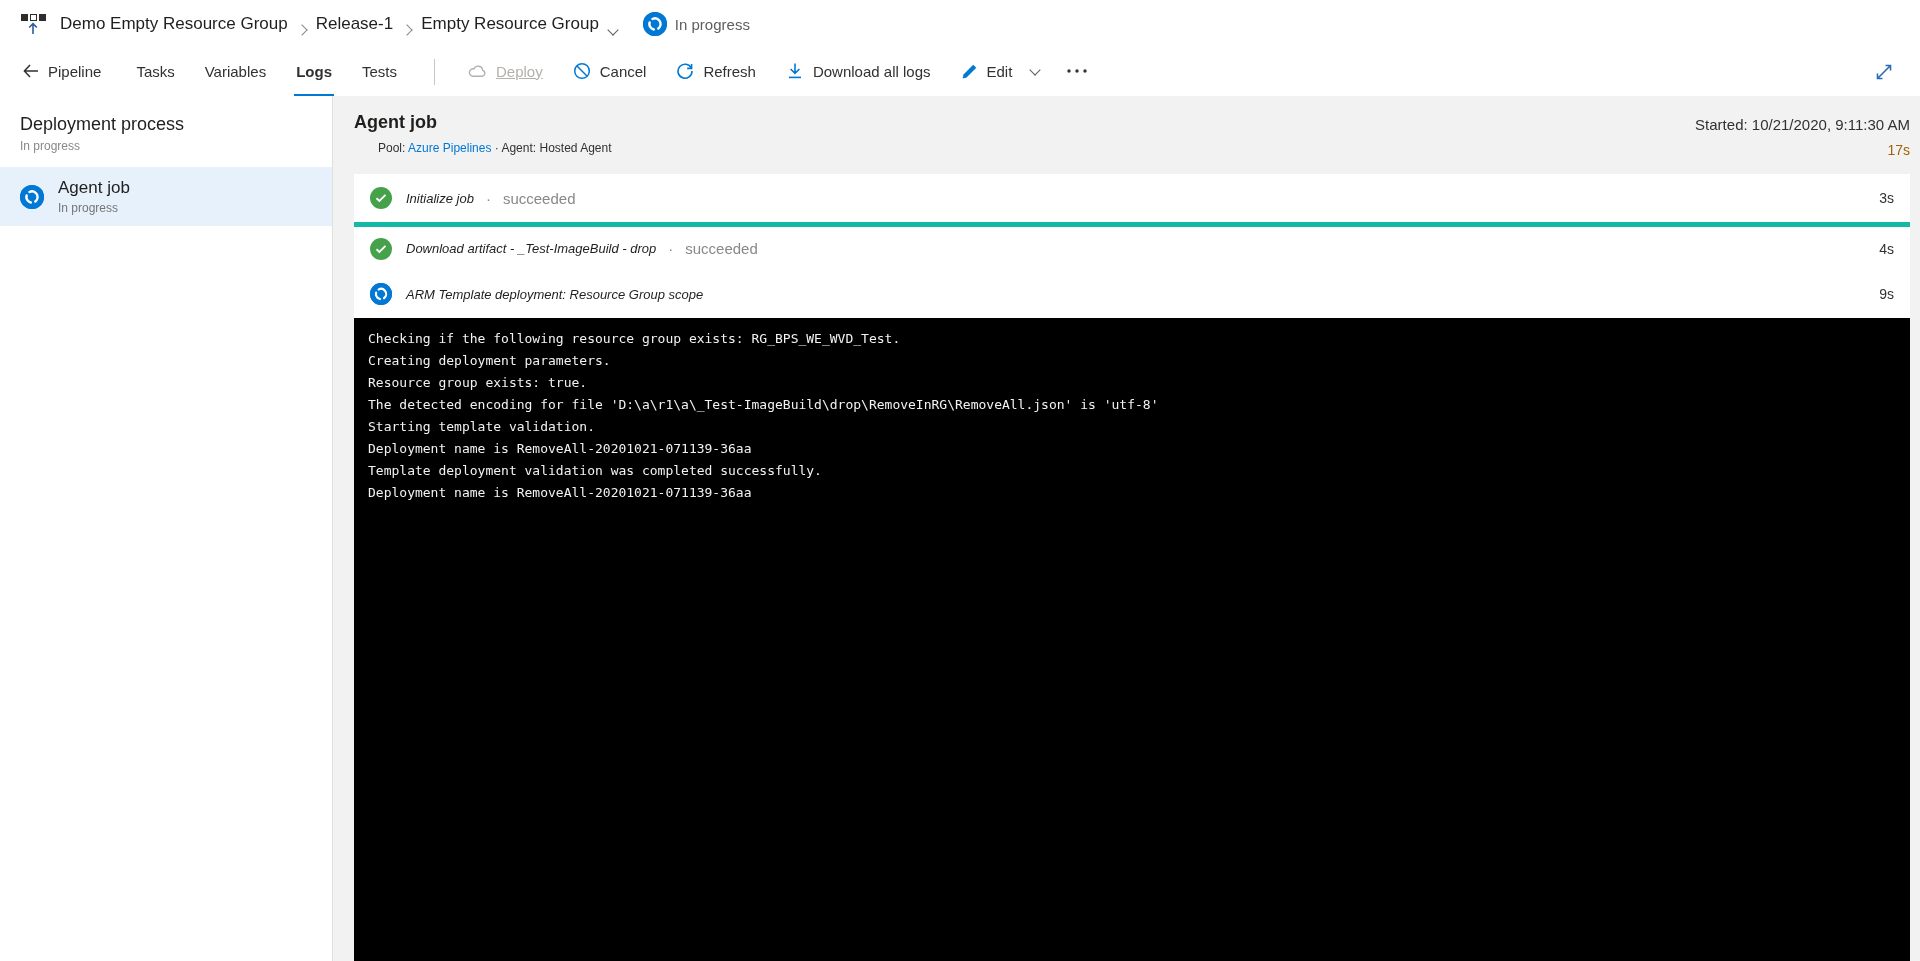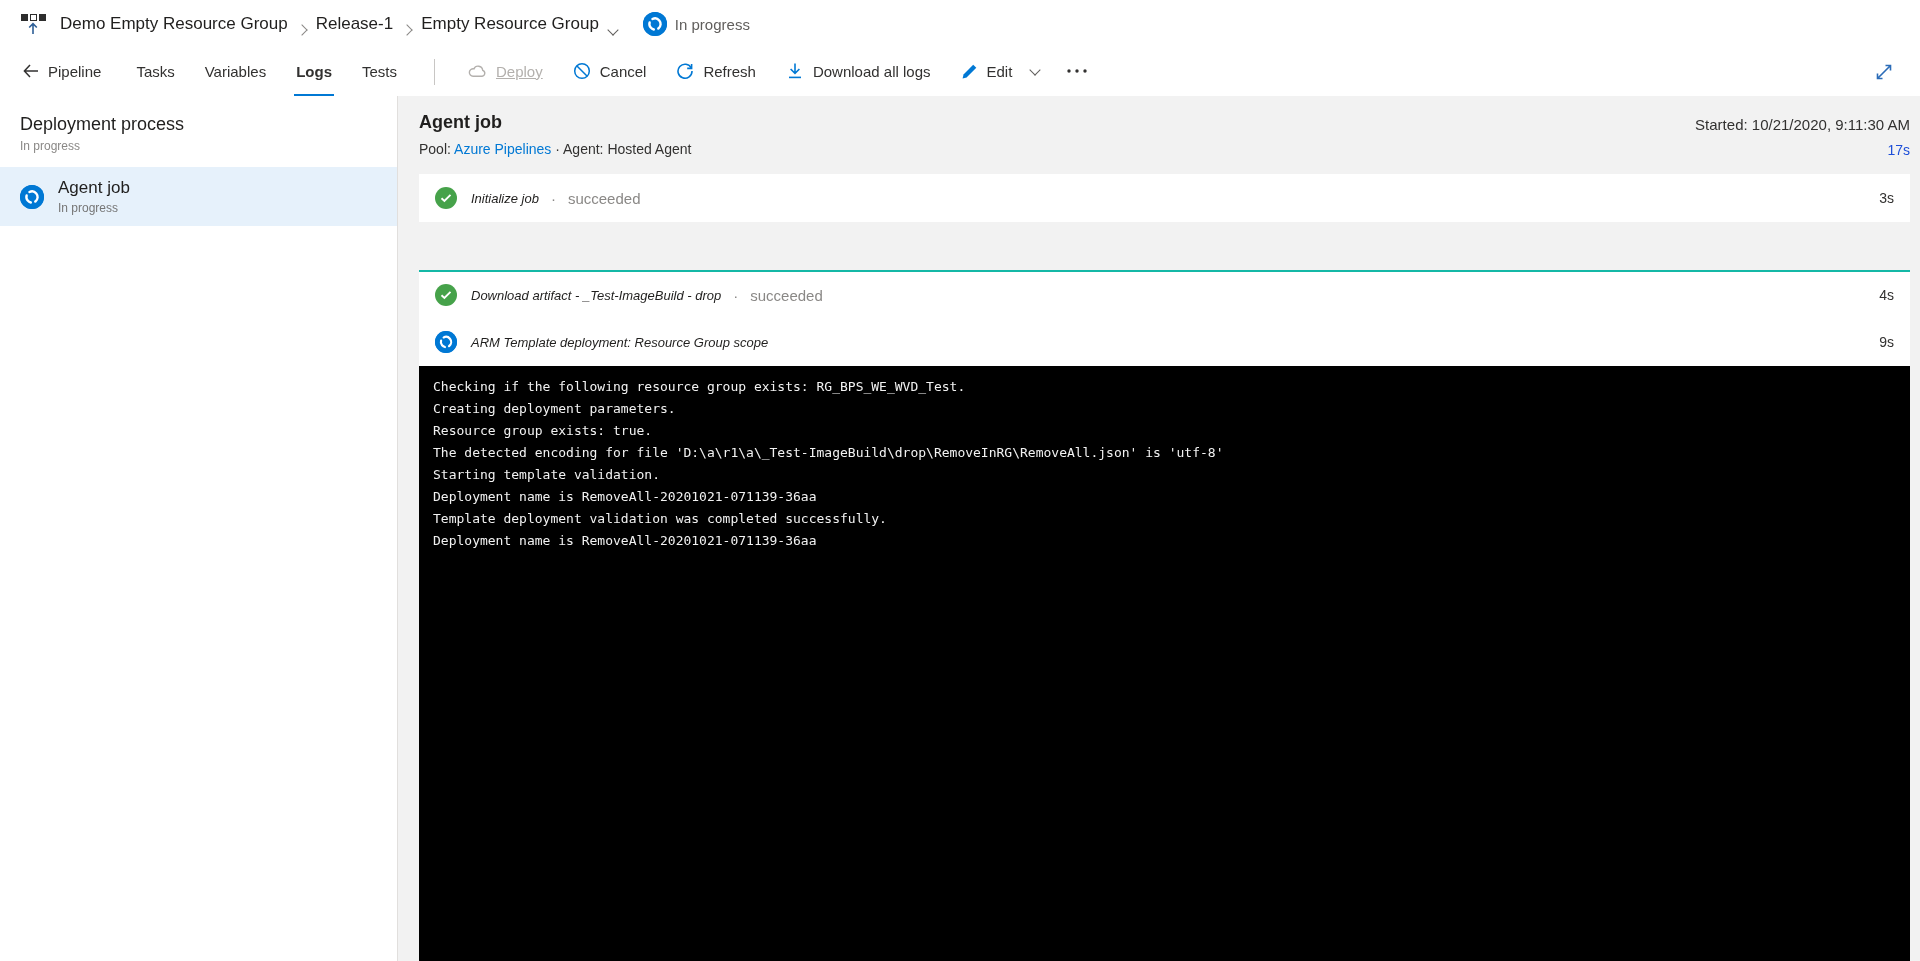--- a/index.html
+++ b/index.html
@@ -31,40 +31,40 @@
   .tab.active { font-weight:bold; border-bottom-color:#0078d4; }
   .tb-divider { width:1px; background:#c8c6c4; height:26px; align-self:center; margin:0 18px 0 22px; }
   .action { gap:9px; margin:0 13px; }
   .action.disabled { color:#b3b0ad; cursor:default;text-decoration:underline; }
   .more-btn { margin:0 10px; }
   .tb-spacer { flex:1; }
   .expand-btn { display:flex; align-items:center; padding:0 6px; cursor:pointer; }
 
   
   .content { display:flex; height:865px; }
-  .sidebar { width:398px; flex:none; background:#fff; border-right:1px solid #e1dfdd; padding-top:18px; }
+  .sidebar { width:333px; flex:none; background:#fff; border-right:1px solid #e1dfdd; padding-top:18px; }
   .sb-head { padding:0 20px 14px 20px; }
   .sb-title { font-size:18px; color:#201f1e; }
   .sb-sub { font-size:12px; color:#8a8886; margin-top:4px; }
   .sb-item { display:flex; align-items:center; gap:14px; padding:11px 20px; cursor:pointer; }
   .sb-item.selected { background:#e6f1fb; }
   .sb-item-label { font-size:17px; color:#201f1e; }
   .sb-item-sub { font-size:12px; color:#767676; margin-top:3px; }
 
   .main { flex:1; background:#f2f2f2; padding:16px 10px 0 21px; display:flex; flex-direction:column; }
   .job-header { display:flex; justify-content:space-between; margin-bottom:16px; }
   .job-title { font-size:18px; font-weight:bold; color:#201f1e; }
-  .job-meta { font-size:14px; color:#323130; margin-top:8px; }
+  .job-meta { font-size:12px; color:#323130; margin-top:8px;margin-left:24px; }
   .job-meta a { color:#0078d4; text-decoration:none; cursor:pointer; }
   .job-right { text-align:right; }
   .job-started { font-size:15px; color:#323130; margin-top:4px; }
-  .job-duration { font-size:14px; color:#1d4ed8; margin-top:9px; }
+  .job-duration { font-size:14px; color:#a16207; margin-top:9px; }
 
   .step-row { background:#fff; height:48px; display:flex; align-items:center; padding:0 16px; }
-  .step-row + .step-row { border-top:2px solid #14b8a6;margin-top:48px; }
+  .step-row + .step-row { border-top:5px solid #14b8a6; }
   .step-icon { margin-right:14px; display:flex; }
   .step-label { font-size:13px; color:#201f1e;font-style:italic; }
   .step-dot { margin:0 12px; color:#8a8886; font-size:15px; }
   .step-status { font-size:15px; color:#8a8886; }
   .step-time { margin-left:auto; font-size:14px; color:#323130; }
   .group-gap { height:20px; }
 
   .console { background:#000; height:655px; padding:10px 14px; overflow:hidden; }
   .console .line { font-family:"DejaVu Sans Mono", monospace; font-size:13px; line-height:22px; color:#f2f2f2; white-space:pre; }
 

